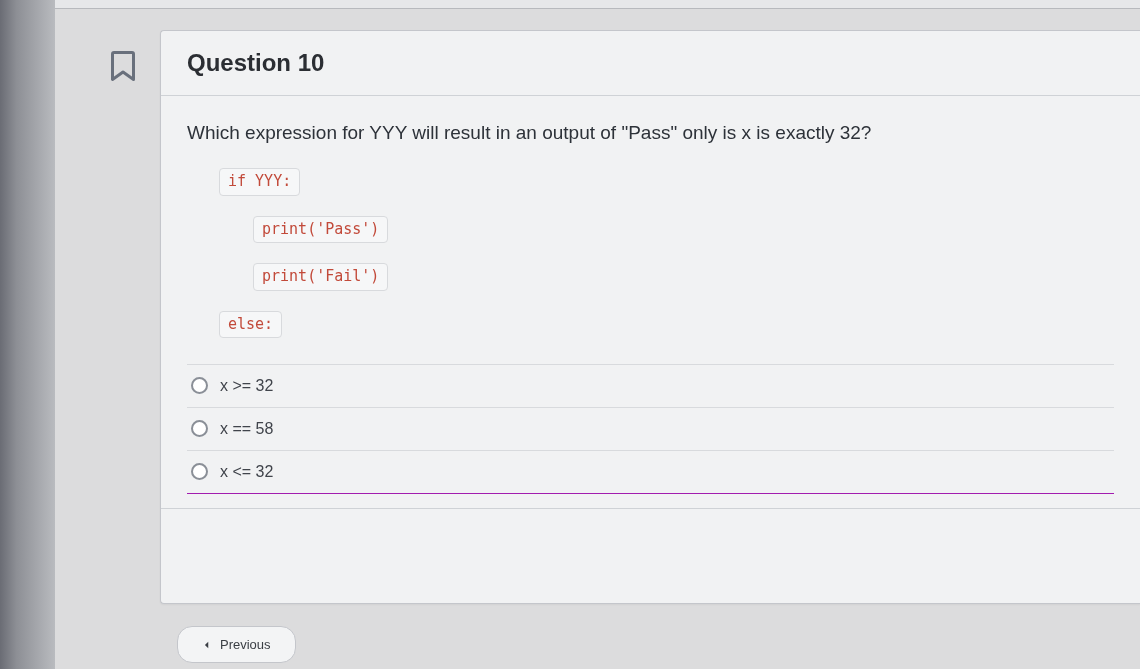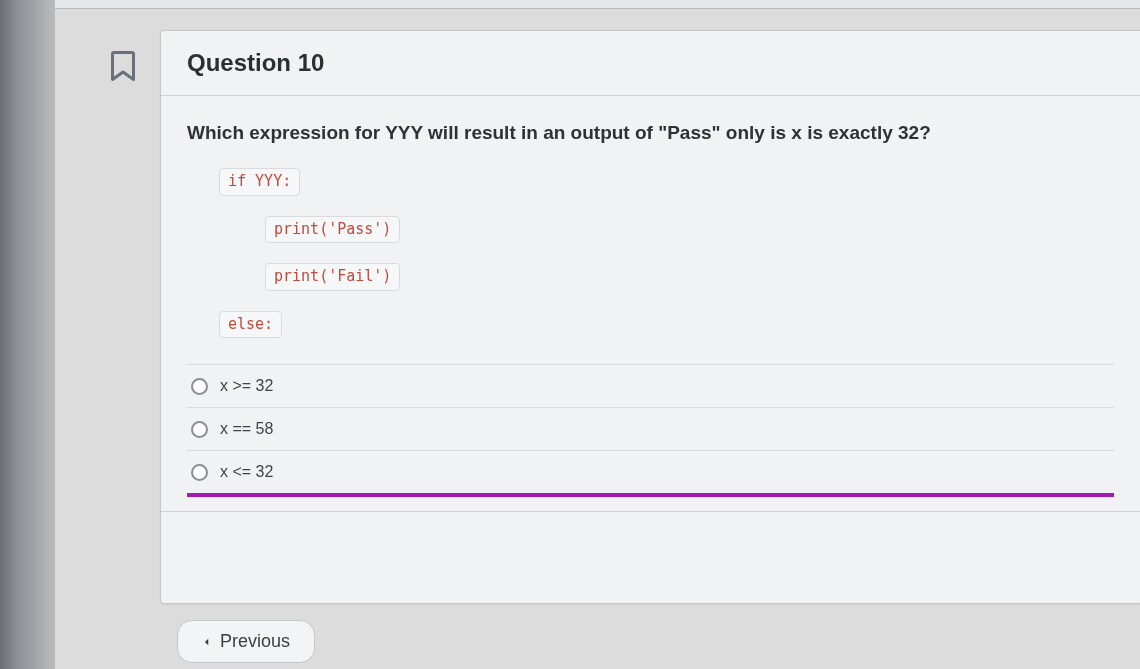--- a/index.html
+++ b/index.html
@@ -64,51 +64,50 @@
     color: #2b2e33;
   }
   .question-body {
     padding: 26px 26px 14px 26px;
     border-bottom: 1px solid #cfd2d6;
   }
   .prompt {
     font-size: 19px;
     color: #2d3239;
     margin: 0 0 18px 0;
-    font-weight: bold;
   }
   .code-token {
     display: inline-block;
     font-family: "Menlo", "Consolas", monospace;
     font-size: 15px;
     color: #c24a3a;
     background: #f6f7f8;
     border: 1px solid #d8dadd;
     border-radius: 4px;
     padding: 3px 8px;
     line-height: 1.3;
     margin: 6px 0;
   }
-  .indent1 { margin-left: 46px; }
+  .indent1 { margin-left: 34px; }
   .code-block { margin-bottom: 8px; padding-left: 32px; }
   .answers {
     margin-top: 20px;
   }
   .answer-row {
     display: flex;
-    align-items: flex-end;
+    align-items: flex-start;
     gap: 12px;
     padding: 12px 4px;
     border-top: 1px solid #d8dadd;
     font-size: 16px;
     color: #40444b;
     cursor: pointer;
   }
   .answer-row:last-child {
-    border-bottom: 4px solid #a21caf;
+    border-bottom: 1px solid #a21caf;
   }
   .radio {
     width: 17px;
     height: 17px;
     border: 2px solid #8a8f97;
     border-radius: 50%;
     flex: 0 0 auto;
     box-sizing: border-box;
     background: #fff;
   }
@@ -116,21 +115,21 @@
     position: absolute;
     left: 177px;
     bottom: 6px;
     display: inline-flex;
     align-items: center;
     gap: 8px;
     background: #f3f4f5;
     border: 1px solid #c4c6cb;
     border-radius: 15px;
     padding: 10px 24px;
-    font-size: 18px;
+    font-size: 13px;
     color: #3a3e44;
     cursor: pointer;
   }
 </style>
 </head>
 <body>
 
 <div class="page-wrap">
   <div class="left-edge"></div>
   <div class="top-flap"></div>

